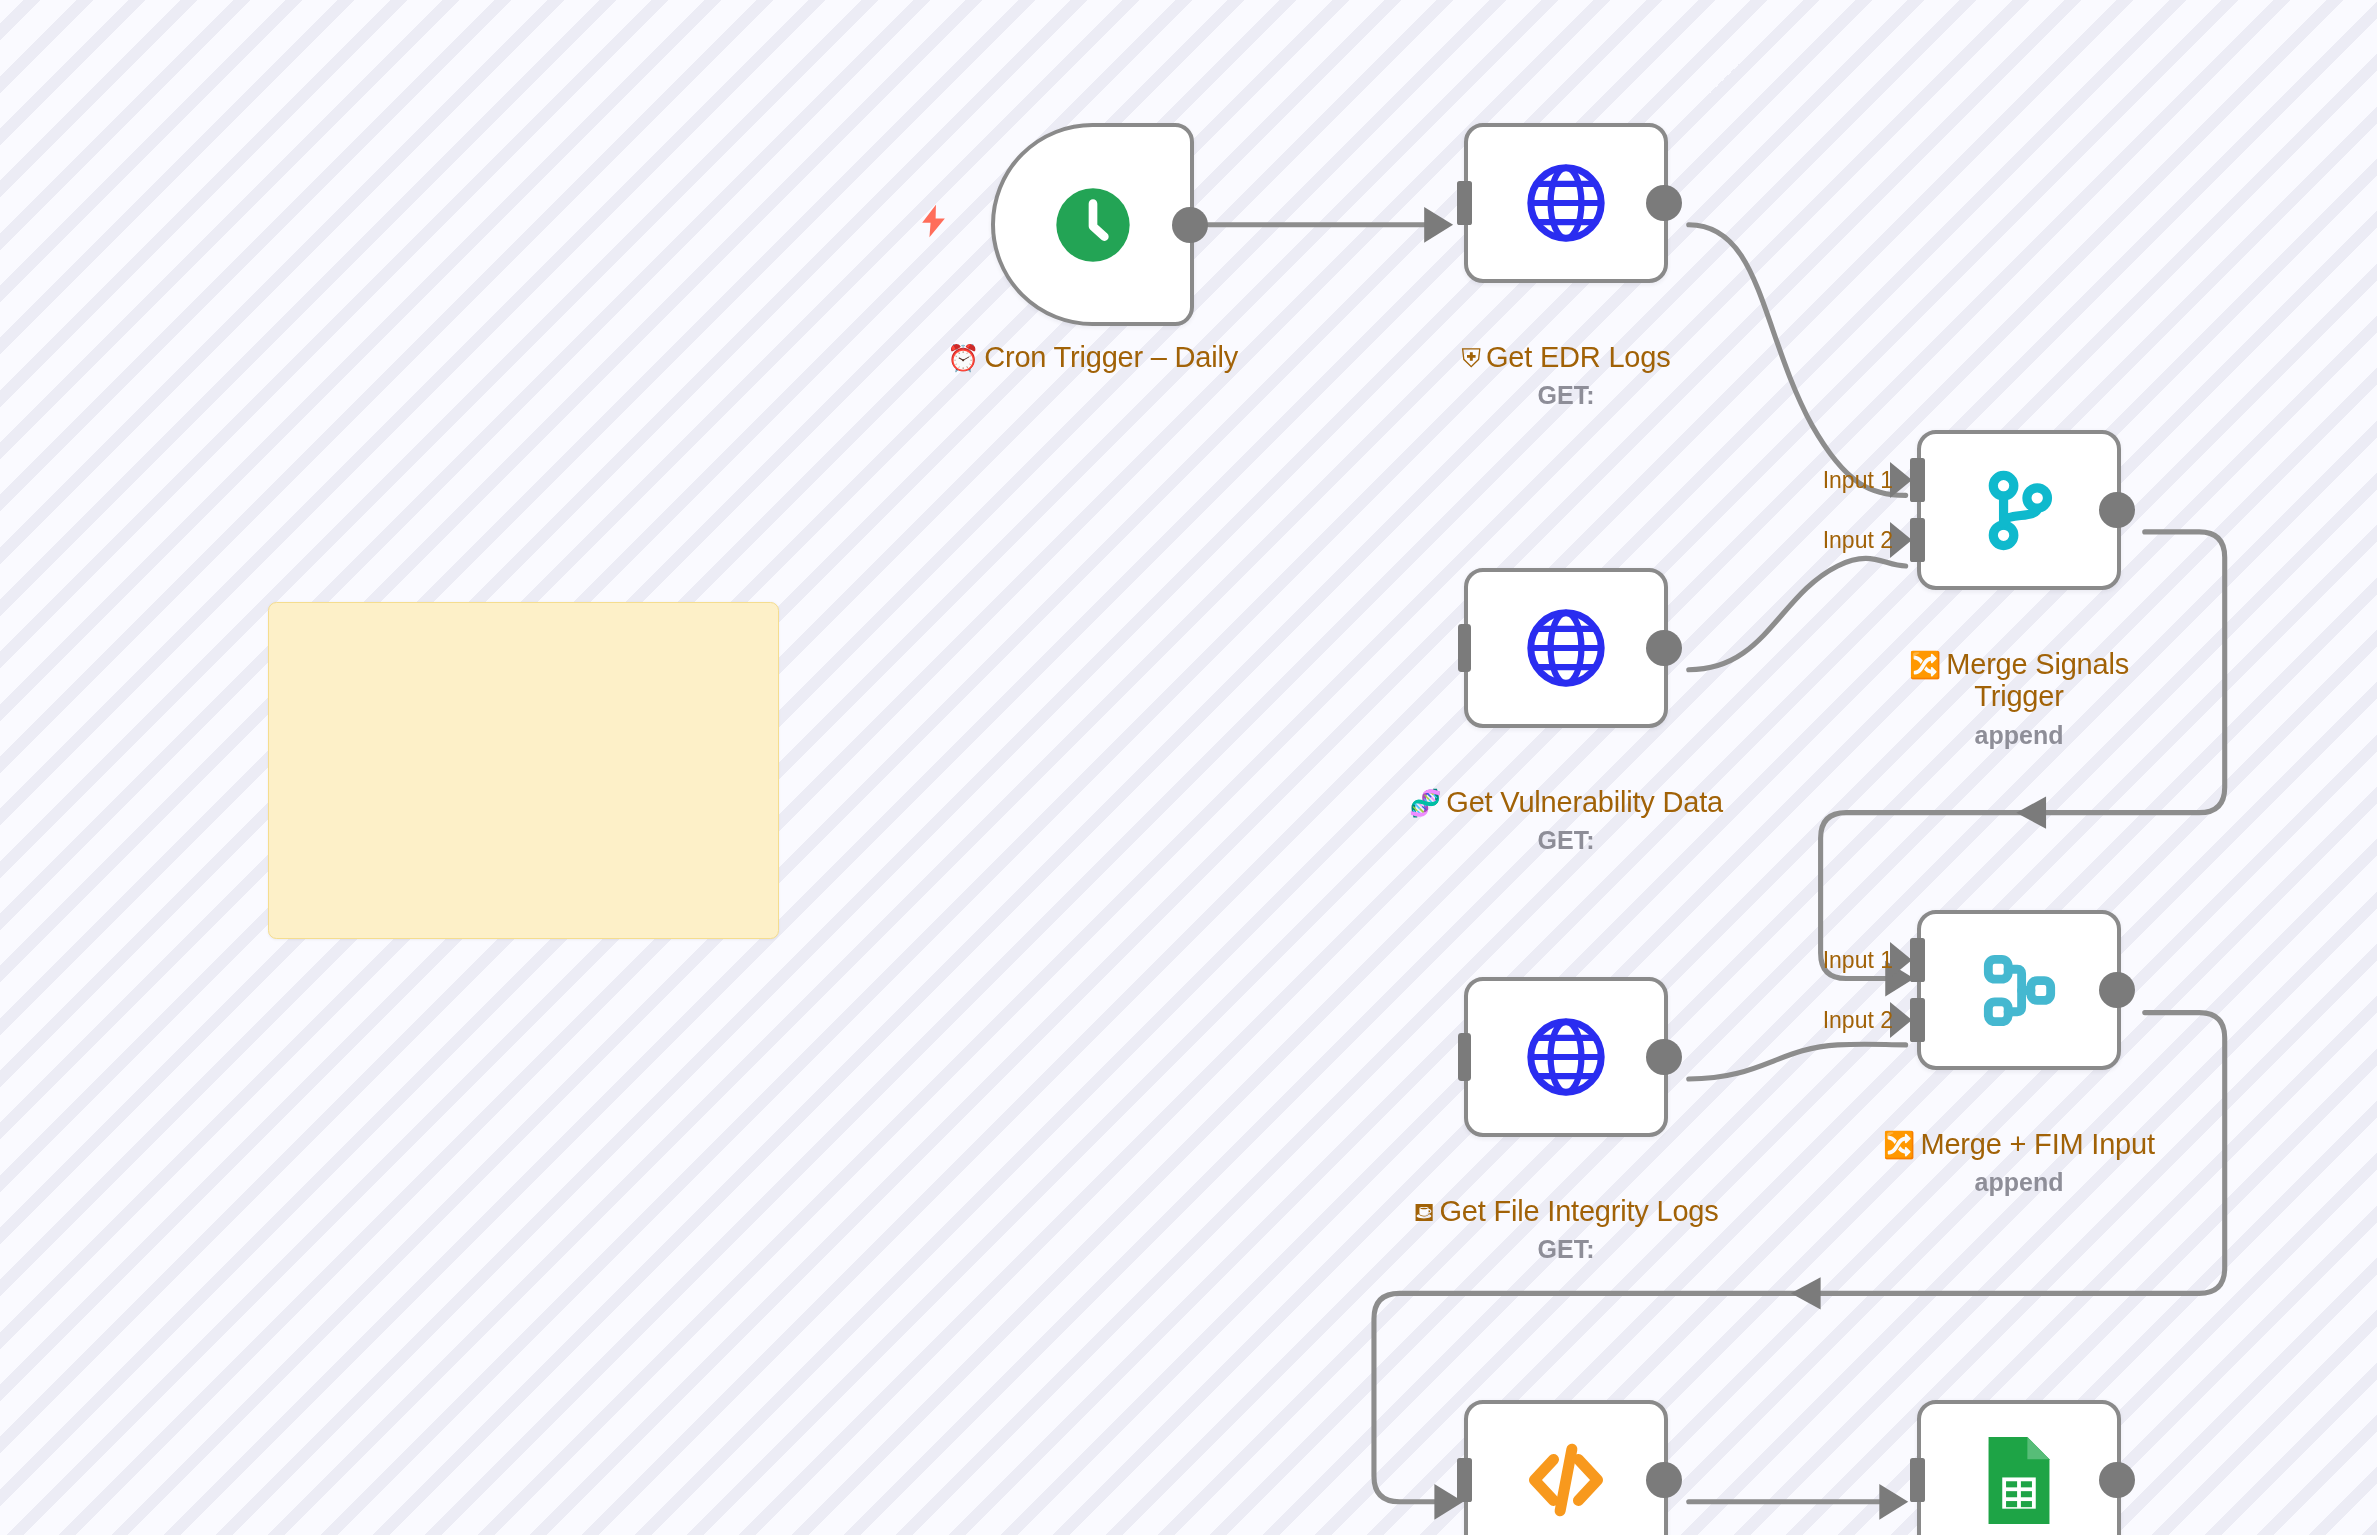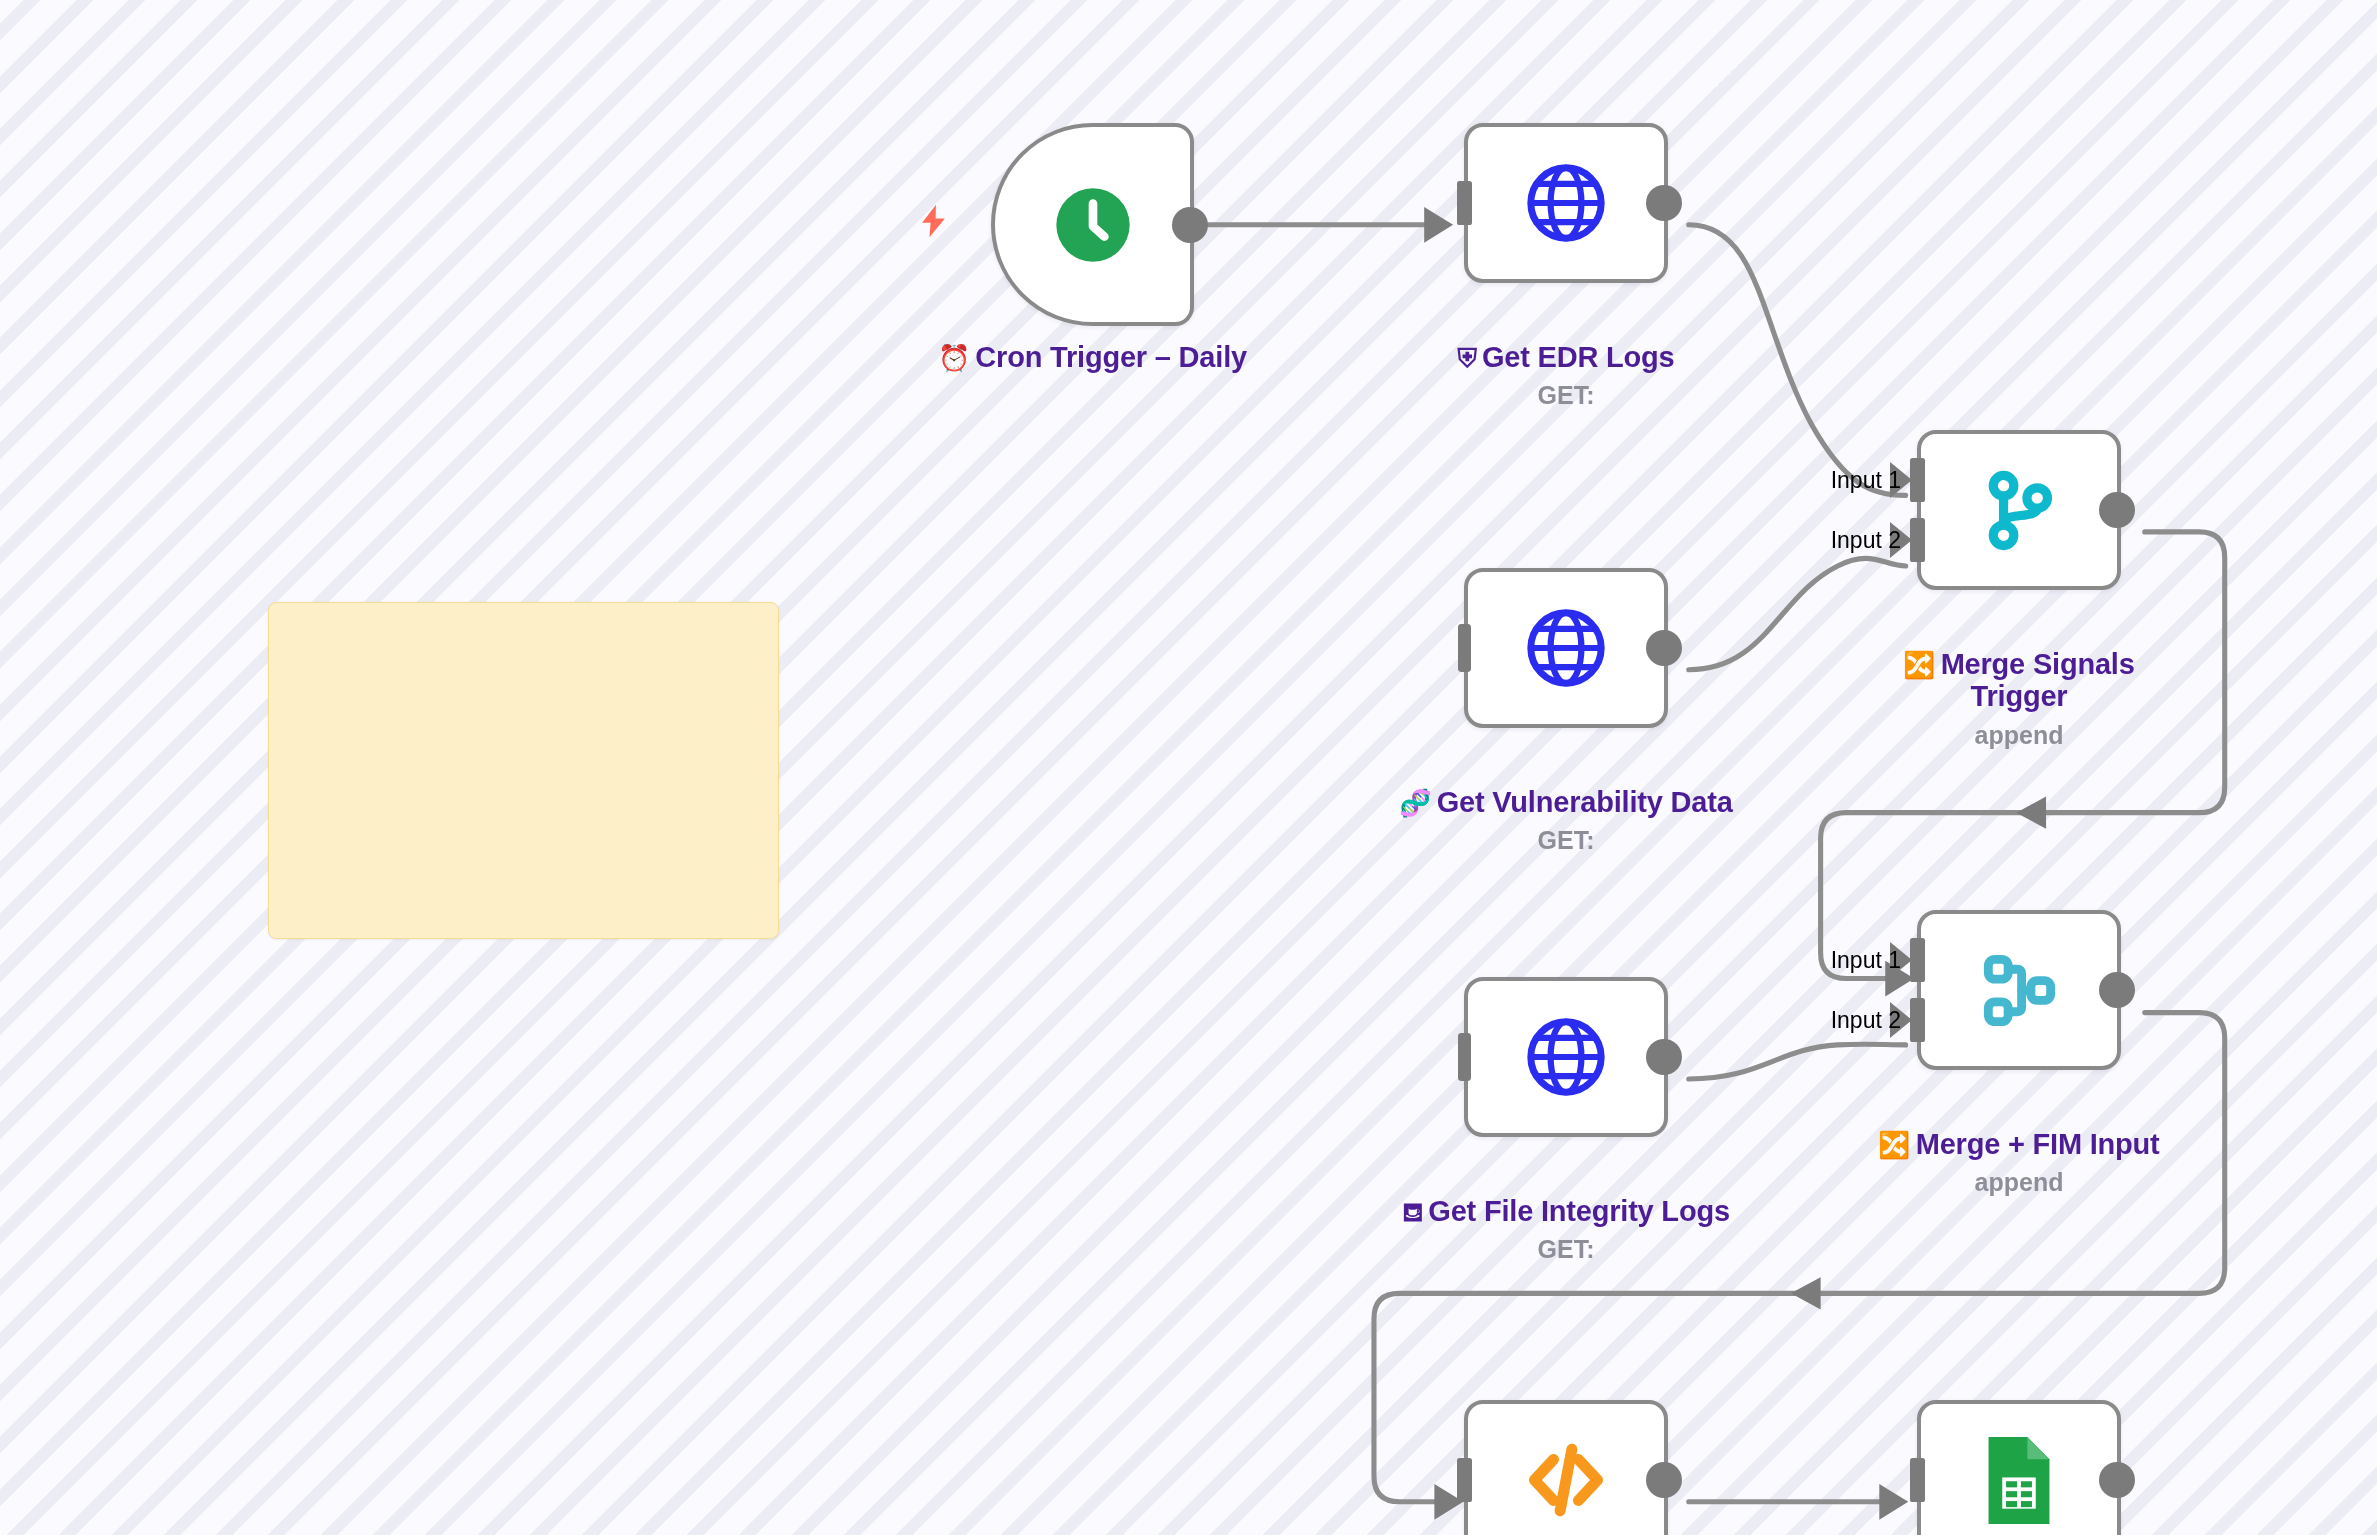--- a/index.html
+++ b/index.html
@@ -114,43 +114,43 @@
     border-top: 18px solid transparent;
     border-bottom: 18px solid transparent;
     border-left: 22px solid #7b7b7b;
     z-index: 6;
     transform: translateY(-50%);
   }
 
   .input-label {
     position: absolute;
     right: 100%;
-    margin-right: 20px;
+    margin-right: 28px;
     transform: translateY(-50%);
     font-size: 23px;
-    color: #000000;
+    color: #a16207;
     white-space: nowrap;
     z-index: 6;
     font-family: "Liberation Sans", sans-serif;
   }
 
   
   .caption {
     position: absolute;
     top: 214px;
     left: 50%;
     transform: translateX(-50%);
     text-align: center;
     width: 357px;
     z-index: 4;
   }
   .caption .title {
     font-size: 29px;
-    font-weight: 700;
-    color: #4c1d95;
+    font-weight: 400;
+    color: #a16207;
     line-height: 1.12;
     letter-spacing: -0.2px;
     white-space: nowrap;
   }
   .caption .title.wrap { white-space: normal; }
   .caption .emoji { font-size: 26px; margin-right: 5.1px; }
   .caption .subtitle {
     margin-top: 7.7px;
     font-size: 25px;
     color: #8e8e98;

